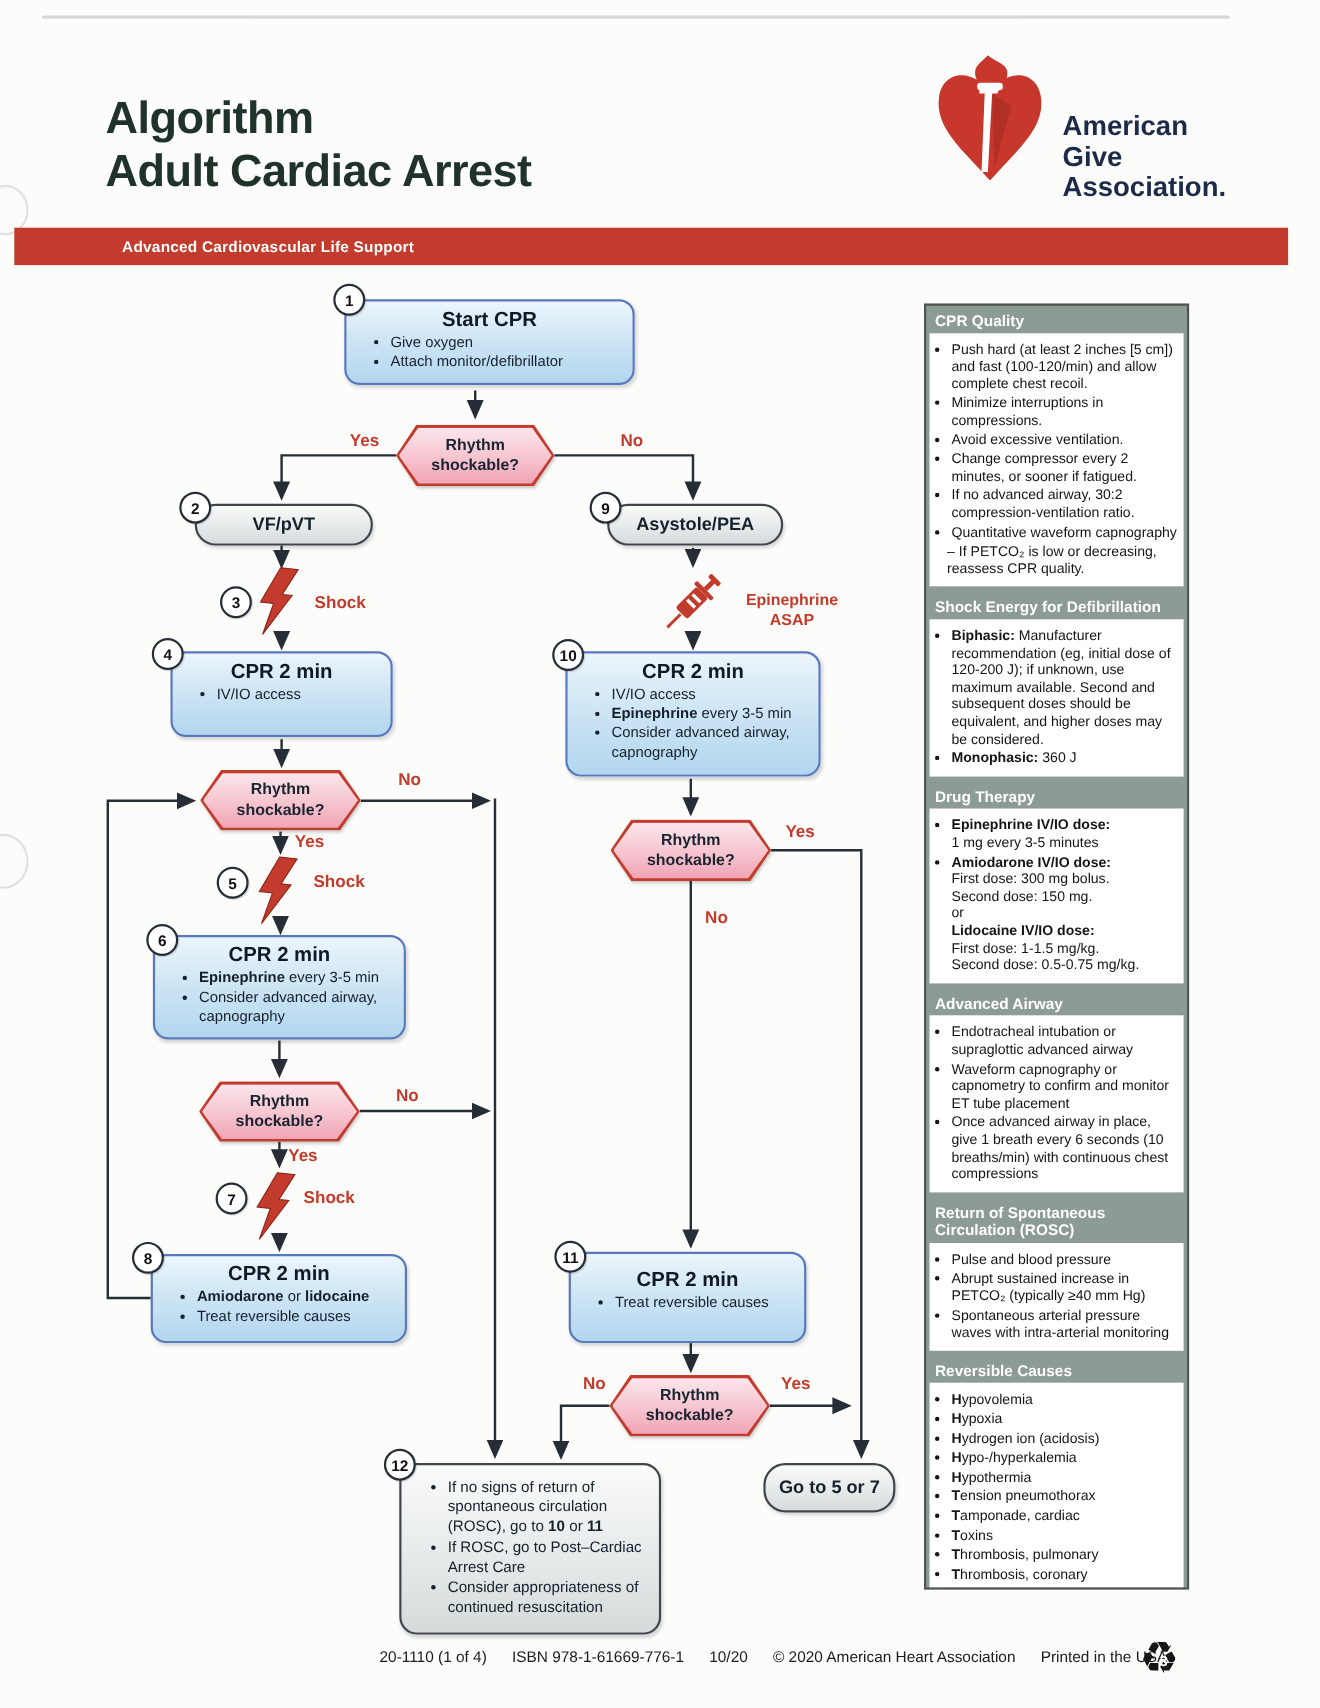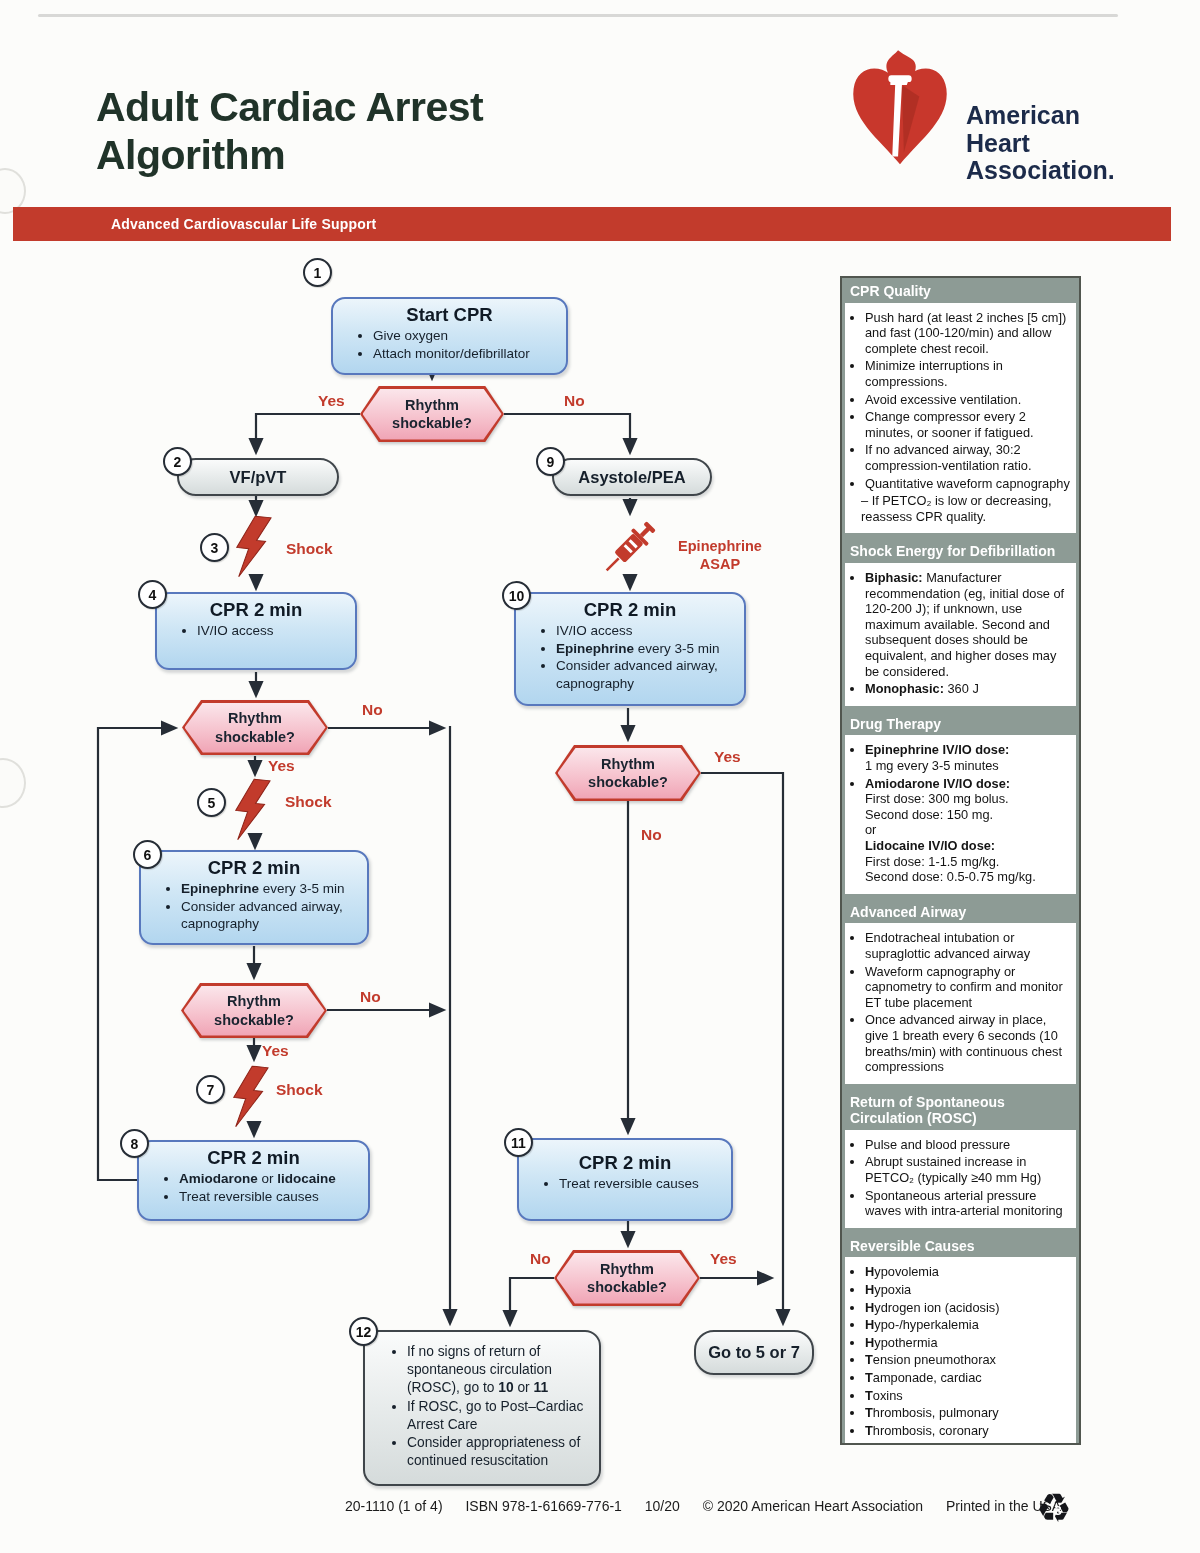--- a/index.html
+++ b/index.html
@@ -58,36 +58,36 @@
 </head>
 <body>
 
 <div class="page">
 
   <div class="scan-topline"></div>
   <div class="punch" style="left:-16px;top:168px;width:38px;height:42px;"></div>
   <div class="punch" style="left:-20px;top:758px;width:42px;height:46px;"></div>
 
   <div class="title">
+    <div>Algorithm</div>
     <div>Adult Cardiac Arrest</div>
-    <div>Algorithm</div>
   </div>
 
   <div class="logo">
     <svg width="116" height="140" viewBox="0 0 120 140">
       <path d="M60,46 C52,20 16,16 12,46 C8,76 38,98 60,124 C82,98 112,76 108,46 C104,16 68,20 60,46 Z" fill="#c8372c"></path>
       <path d="M62,42 L80,54 L64,112 Z" fill="#9e2a1f" opacity="0.55"></path>
       <path d="M58,6 C67,14 81,14 75,30 C71,40 63,40 61,48 C59,40 49,40 47,28 C43,16 52,13 58,6 Z" fill="#c8372c"></path>
       <polygon points="50,34 70,34 67,42 62,42 58,116 52,116 55,42 50,42" fill="#ffffff"></polygon>
       <rect x="48" y="32" width="24" height="7" rx="3" fill="#ffffff"></rect>
     </svg>
   </div>
   <div class="logo-text">
     <div>American</div>
-    <div>Heart</div>
+    <div>Give</div>
     <div>Association.</div>
   </div>
 
   <div class="banner">
     <span>Advanced Cardiovascular Life Support</span>
   </div>
 
   <svg class="wires" width="1200" height="1553" viewBox="0 0 1200 1553">
     <defs>
       <marker id="ah" markerWidth="9" markerHeight="8" refX="6.5" refY="3.5" orient="auto">
@@ -142,21 +142,21 @@
   <div class="num" style="left:138px;top:580px;">4</div>
   <div class="num" style="left:197px;top:788px;">5</div>
   <div class="num" style="left:133px;top:840px;">6</div>
   <div class="num" style="left:196px;top:1075px;">7</div>
   <div class="num" style="left:120px;top:1129px;">8</div>
   <div class="num" style="left:536px;top:447px;">9</div>
   <div class="num" style="left:502px;top:581px;">10</div>
   <div class="num" style="left:504px;top:1128px;">11</div>
   <div class="num" style="left:349px;top:1317px;">12</div>
 
-  <div class="flow-box blue" style="left:331px;top:272px;width:237px;height:78px;margin-top:25px;">
+  <div class="flow-box blue" style="left:313px;top:272px;width:264px;height:78px;">
     <div class="box-title">Start CPR</div>
     <ul class="box-bullets">
       <li>Give oxygen</li>
       <li>Attach monitor/defibrillator</li>
     </ul>
   </div>
 
   <div class="hex" style="left:360px;top:386px;width:144px;height:56px;">
     <div class="hex-o"></div>
       <div class="hex-i">

